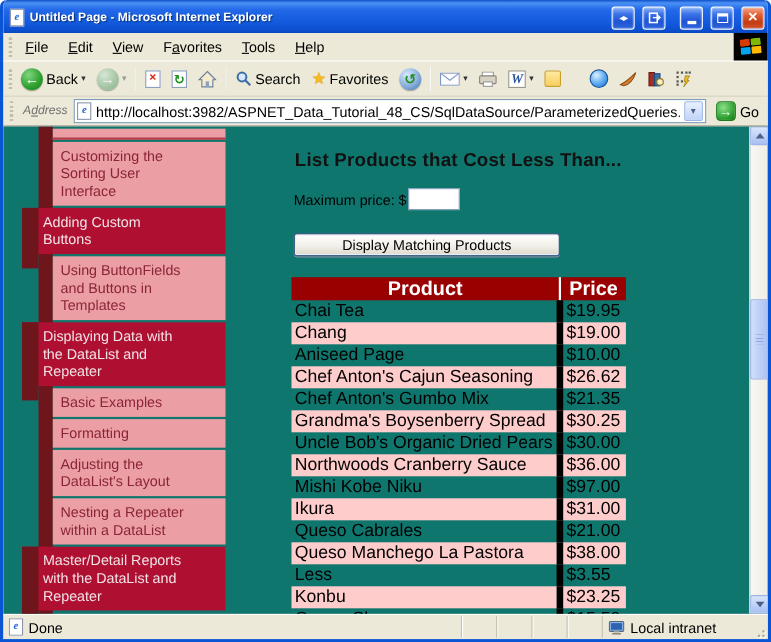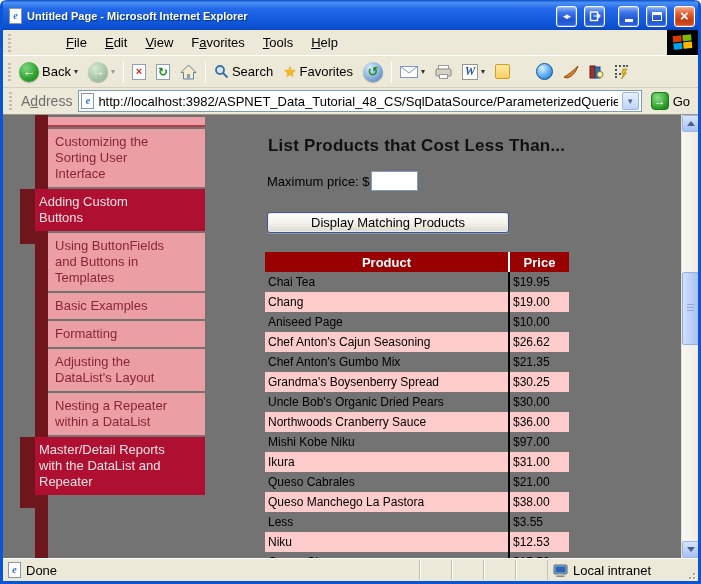--- a/index.html
+++ b/index.html
@@ -27,21 +27,21 @@
     box-shadow:inset 0 0 0 1px rgba(255,255,255,.2); cursor:default; }
   .tb-btn.gap { margin-left:8px; }
   .tb-btn.close { background:linear-gradient(180deg,#f2a98c 0%,#e25d33 35%,#c33d12 70%,#d3502a 100%); }
   .glyph-pair { font-size:9px; letter-spacing:-1px; line-height:1; }
   .glyph-x { font-size:15px; font-weight:bold; line-height:1; margin-top:-2px; }
   .min-bar { width:8px; height:3px; background:#fff; margin-top:8px; }
   .max-box { width:10px; height:9px; border:1px solid #fff; border-top:3px solid #fff; }
 
   
   .menubar { height:26px; flex:0 0 26px; background:#ece9d8; display:flex; align-items:center;
-    border-bottom:1px solid #fff; position:relative; padding-left:2px;gap:43px; }
+    border-bottom:1px solid #fff; position:relative; padding-left:2px; }
   .grip { width:3px; height:18px; margin:0 3px;
     background:repeating-linear-gradient(180deg,#c2beae 0 2px,transparent 2px 4px); }
   .menu-item { padding:3px 9px; font-size:13px; color:#000; cursor:default; }
   .win-flag { position:absolute; right:0; top:0; width:31px; height:25px; background:#000;
     display:flex; align-items:center; justify-content:center; }
 
   
   .toolbar { height:32px; flex:0 0 32px; background:#ece9d8; display:flex; align-items:center;
     border-bottom:1px solid #d4d0c0; padding-left:2px; }
   .tool-btn { display:flex; align-items:center; gap:3px; padding:2px 5px; font-size:13px;
@@ -64,34 +64,34 @@
     font-weight:bold; font-style:italic; color:#2b579a; font-size:12px; }
   .note-box { width:15px; height:15px; border:1px solid #caa02a; border-radius:2px;
     background:linear-gradient(180deg,#ffe9a0,#f8cf60); }
   .sphere { width:17px; height:17px; border-radius:50%; border:1px solid #14509a;
     background:radial-gradient(circle at 35% 30%,#d8f0ff,#58a8f0 55%,#1868c8); }
   .addon-gap { margin-left:16px; }
 
   
   .addressbar { height:27px; flex:0 0 27px; background:#ece9d8; display:flex; align-items:center;
     padding:2px 3px; border-bottom:1px solid #9a9688; gap:4px; }
-  .addr-label { font-size:14px; color:#6e6e6e; padding:0 2px; }
+  .addr-label { font-size:11px; color:#6e6e6e; padding:0 2px;font-style:italic; }
   .addr-field { flex:1; height:22px; background:#fff; border:1px solid #7f9db9; display:flex;
     align-items:center; padding:1px 2px; gap:4px; overflow:hidden; }
   .addr-url { font-size:13px; color:#000; white-space:nowrap; overflow:hidden; flex:1; }
   .addr-drop { width:17px; height:18px; flex:0 0 17px; border:1px solid #9ab4e4; border-radius:2px;
     background:linear-gradient(180deg,#e8f0fc,#c0d4f8); display:flex; align-items:center;
     justify-content:center; color:#4d6185; font-size:9px; }
   .go-btn { display:flex; align-items:center; gap:4px; padding:0 5px; font-size:13px; cursor:default; }
   .go-circle { width:18px; height:18px; border-radius:4px; border:1px solid #1d7a1d;
     background:radial-gradient(circle at 35% 30%,#8ce08c,#2d9f2d 65%,#157815);
     color:#fff; font-weight:bold; font-size:12px; display:flex; align-items:center; justify-content:center; }
 
   
-  .content { flex:1; position:relative; background:#737373; overflow:hidden; }
+  .content { flex:1; position:relative; background:#0f766e; overflow:hidden; }
 
   .sidebar { position:absolute; left:0; top:0; bottom:0; width:210px; overflow:hidden; padding-top:2px; }
   .nav-strip { position:absolute; left:32px; top:0; bottom:0; width:13px;
     background:var(--nav-strip,#6e161c); }
   .nav-sliver { position:relative; margin-left:45px; width:157px; height:10px;
     background:var(--nav-sub-bg,#eb9fa4); border-bottom:2px solid #b43c48; margin-bottom:2px; }
   .nav-sub { position:relative; margin:0 0 2px 45px; width:157px; background:var(--nav-sub-bg,#eb9fa4);
     color:var(--nav-sub-text,#8b2438); font-size:13px; line-height:16px; padding:5px 34px 5px 7px;
     cursor:default; }
   .nav-header { position:relative; margin:0 0 2px 17px; width:185px; background:var(--nav-header-bg,#af1032);
@@ -104,26 +104,26 @@
     letter-spacing:.2px; white-space:nowrap; }
   .form-row { margin:15px 0 0 5px; display:flex; align-items:center; font-size:13px; color:#000; }
   .price-input { width:47px; height:20px; border:1px solid #7f9db9; margin-left:1px;
     padding:1px 3px; font-size:13px; font-family:inherit; }
   .btn-row { margin:21px 0 0 5px; }
   .xp-button { width:242px; height:21px; border:1px solid #44598a; border-radius:3px;
     background:linear-gradient(180deg,#ffffff,#f2f0e9 55%,#dcd8cc);
     box-shadow:0 1px 0 #8a93a8, inset 0 0 0 1px #e8ecf4;
     font-size:13px; font-family:inherit; color:#000; cursor:default; }
   .grid { border-collapse:collapse; margin:19px 0 0 3px; }
-  .grid th { background:var(--table-header-bg,#990000); color:#fff; font-weight:bold; font-size:13px;
+  .grid th { background:var(--table-header-bg,#990000); color:#fff; font-weight:bold; font-size:18px;
     height:20px; text-align:center; padding:0 2px; }
   .grid th.h-price { border-left:2px solid #fff; }
-  .grid td { font-size:12px; height:20px; padding:1px 2px 1px 3px; color:#000; white-space:nowrap; }
+  .grid td { font-size:16px; height:20px; padding:1px 2px 1px 3px; color:#000; white-space:nowrap; }
   .grid td.col-product { width:244px; }
-  .grid td.col-price { width:60px; border-left:2px solid #000000; }
+  .grid td.col-price { width:60px; border-left:6px solid #000000; }
   .grid tr.alt td { background:var(--table-alt-row-bg,#ffcccc); }
 
   
   .scrollbar { position:absolute; right:0; top:0; bottom:0; width:17px;
     background:linear-gradient(90deg,#f8f7f4,#efede4); border-left:1px solid #e4e2d8; }
   .sb-btn { position:absolute; left:0; width:17px; height:17px; border:1px solid #9cb4e8;
     border-radius:2px; background:linear-gradient(180deg,#dae5fd,#c0d2f8 50%,#a8c0f0);
     display:flex; align-items:center; justify-content:center; }
   .sb-up { top:0; } .sb-down { bottom:0; }
   .tri-up { width:0; height:0; border-left:4px solid transparent; border-right:4px solid transparent;
@@ -316,20 +316,21 @@
 
   <div class="content">
 
     <div class="sidebar">
       <span class="nav-strip"></span>
       <div class="nav-sliver"></div>
       <div id="sidebar-items">
           <div class="nav-sub">Customizing the Sorting User Interface</div>
           <div class="nav-header">Adding Custom Buttons</div>
           <div class="nav-sub">Using ButtonFields and Buttons in Templates</div>
+          <div class="nav-header">Displaying Data with the DataList and Repeater</div>
           <div class="nav-sub">Basic Examples</div>
           <div class="nav-sub">Formatting</div>
           <div class="nav-sub">Adjusting the DataList's Layout</div>
           <div class="nav-sub">Nesting a Repeater within a DataList</div>
           <div class="nav-header">Master/Detail Reports with the DataList and Repeater</div>
         </div>
     </div>
 
     <div class="main">
       <h1 class="page-title">List Products that Cost Less Than...</h1>
@@ -394,22 +395,22 @@
   </tr>
             <tr class="alt">
     <td class="col-product">Queso Manchego La Pastora</td>
     <td class="col-price">$38.00</td>
   </tr>
             <tr>
     <td class="col-product">Less</td>
     <td class="col-price">$3.55</td>
   </tr>
             <tr class="alt">
-    <td class="col-product">Niku</td>
-    <td class="col-price">$12.53</td>
+    <td class="col-product">Konbu</td>
+    <td class="col-price">$23.25</td>
   </tr>
             <tr>
     <td class="col-product">Genen Shouyu</td>
     <td class="col-price">$15.50</td>
   </tr>
           </tbody>
       </table>
     </div>
 
     <div class="scrollbar">

